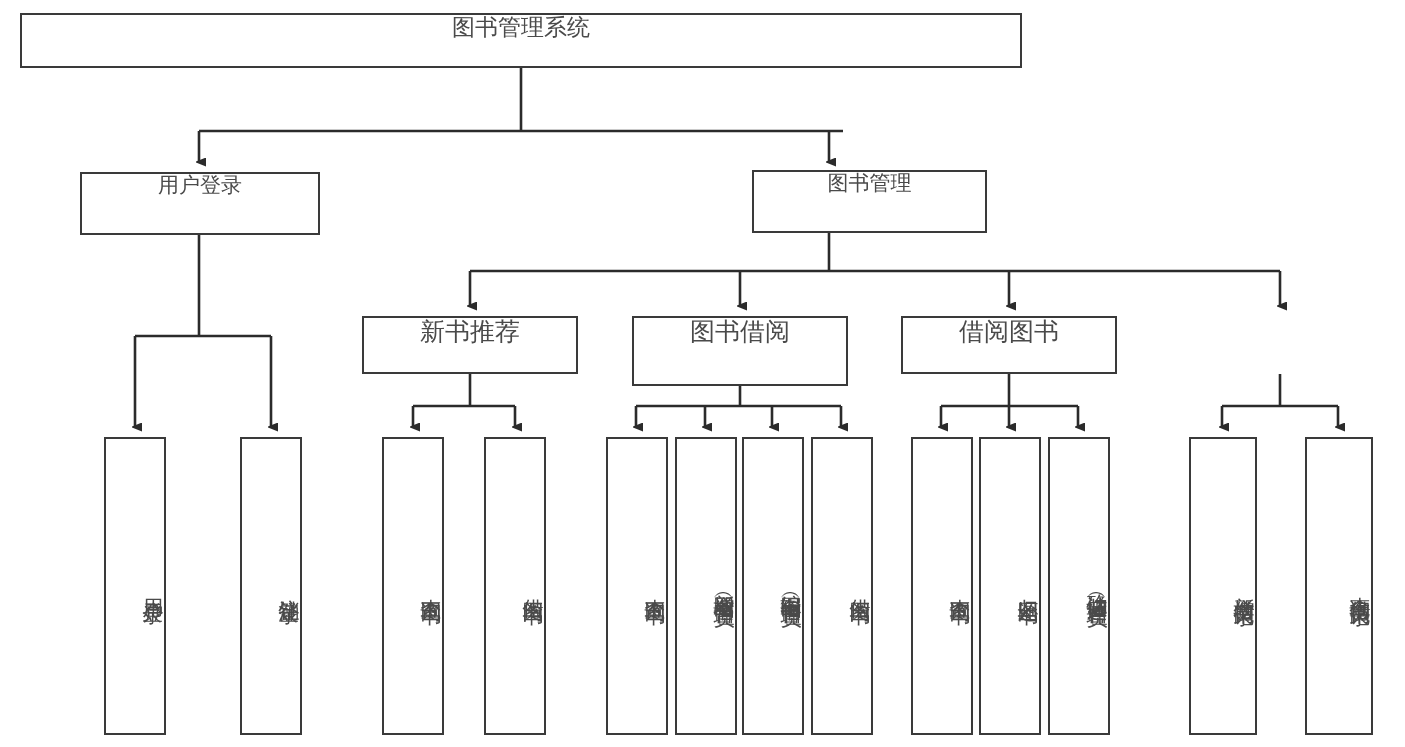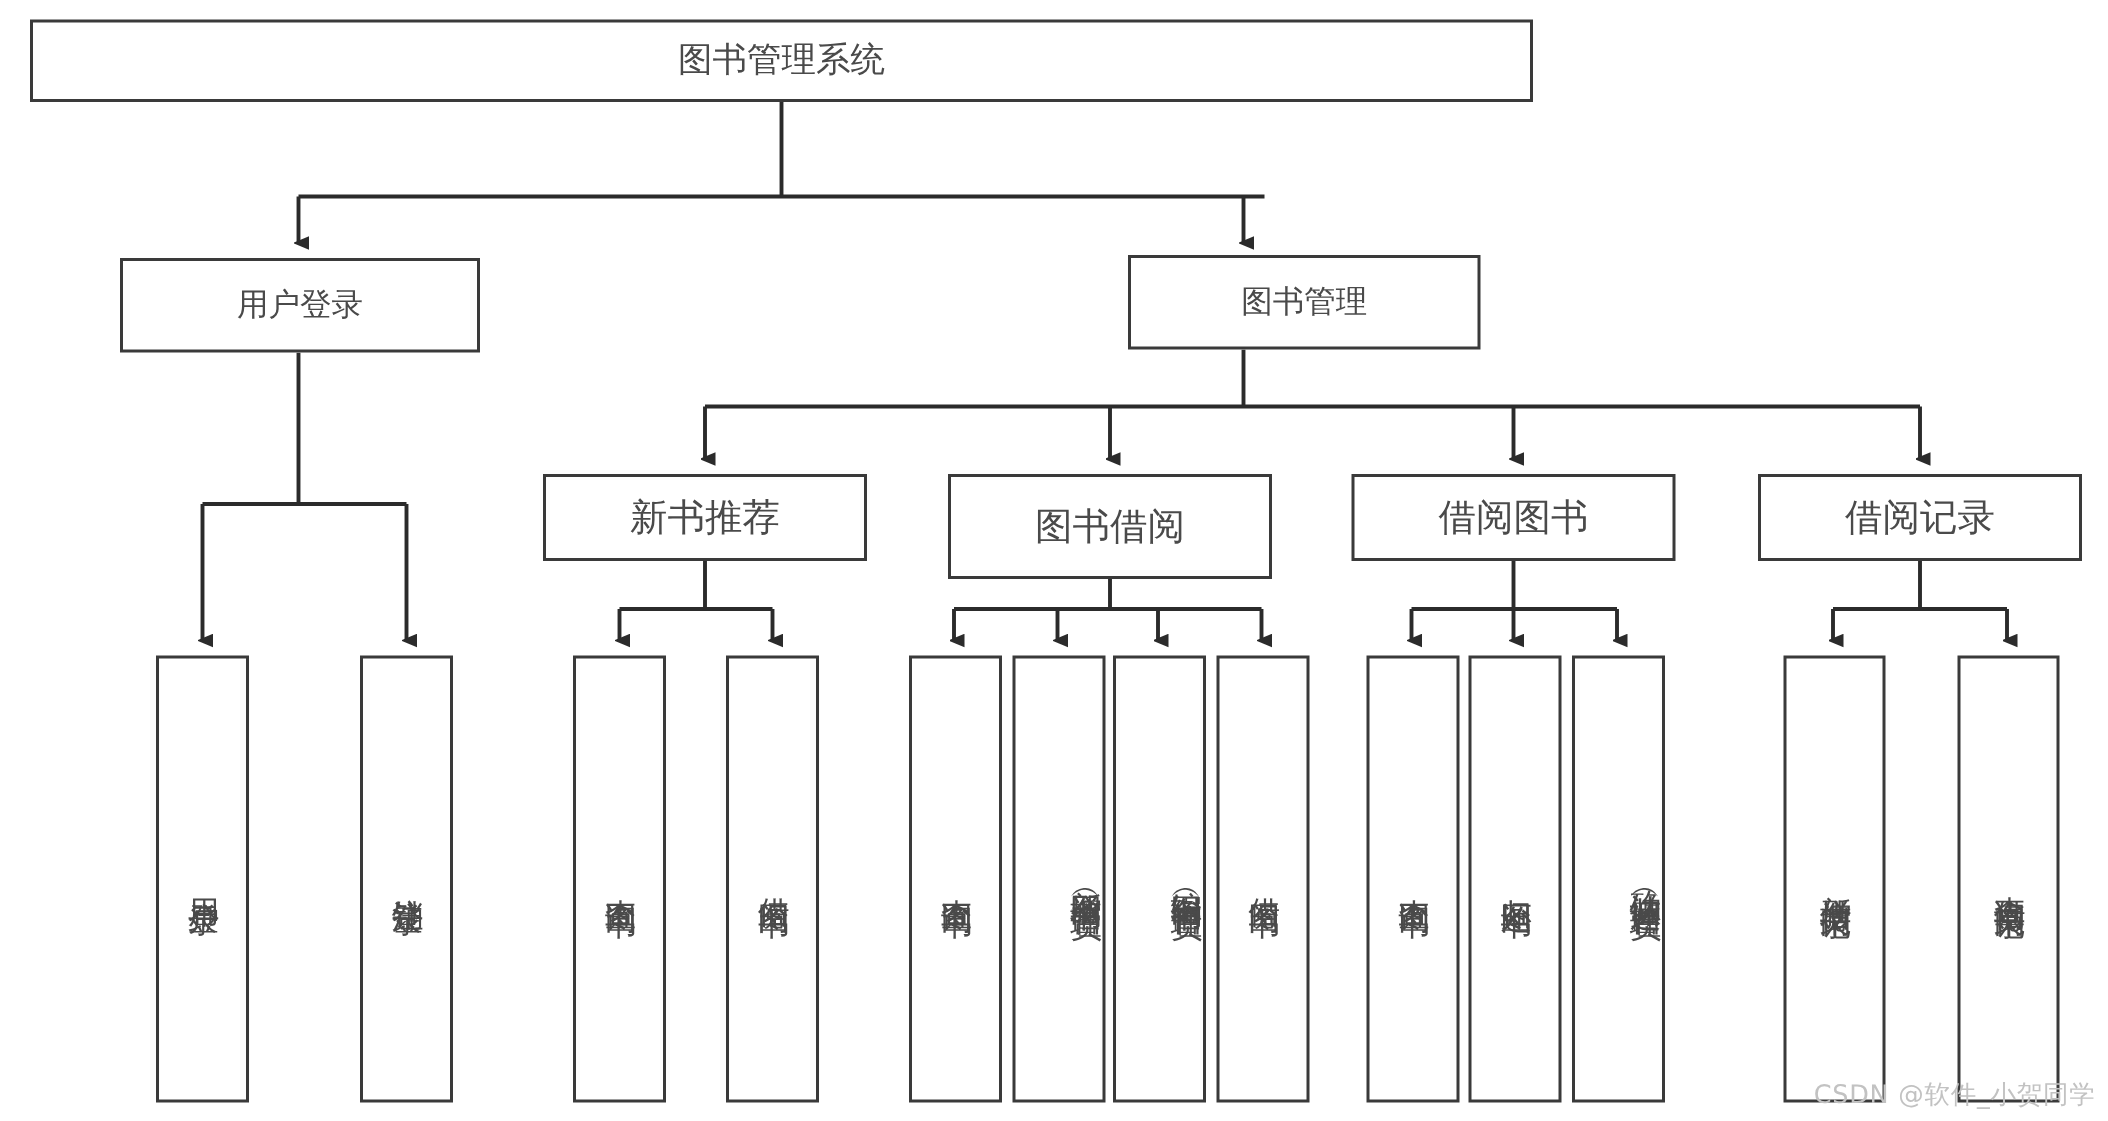--- a/index.html
+++ b/index.html
@@ -22,21 +22,21 @@
     width: 1405px;
     height: 747px;
   }
   .node {
     position: absolute;
     box-sizing: border-box;
     border: 2px solid #3a3a3a;
     background: #ffffff;
     color: #4a4a4a;
     display: flex;
-    align-items: center;
+    align-items: flex-start;
     justify-content: center;
     text-align: center;
     line-height: 1.12;
   }
   .node.root {
     font-size: 23px;
   }
   .node.lvl2 {
     font-size: 21px;
   }
@@ -142,23 +142,20 @@
   </div>
 
   <div class="node lvl3" style="left:632px; top:316px; width:216px; height:70px;">
     <span>图书借阅</span>
   </div>
 
   <div class="node lvl3" style="left:901px; top:316px; width:216px; height:58px;">
     <span>借阅图书</span>
   </div>
 
-  <div class="node lvl3" style="left:1172px; top:316px; width:216px; height:58px;">
-    <span>借阅记录</span>
-  </div>
 
   <div class="node leaf" style="left:104px; top:437px; width:62px; height:298px;">
     <span class="vtxt">用户登录</span>
   </div>
 
   <div class="node leaf" style="left:240px; top:437px; width:62px; height:298px;">
     <span class="vtxt">注销登录</span>
   </div>
 
   <div class="node leaf" style="left:382px; top:437px; width:62px; height:298px;">
@@ -198,15 +195,14 @@
   </div>
 
   <div class="node leaf" style="left:1189px; top:437px; width:68px; height:298px;">
     <span class="vtxt">新增借阅记录</span>
   </div>
 
   <div class="node leaf" style="left:1305px; top:437px; width:68px; height:298px;">
     <span class="vtxt">查询借阅记录</span>
   </div>
 
-  <div id="watermark">CSDN @软件_小贺同学</div>
 
 </div>
 
 </body></html>

